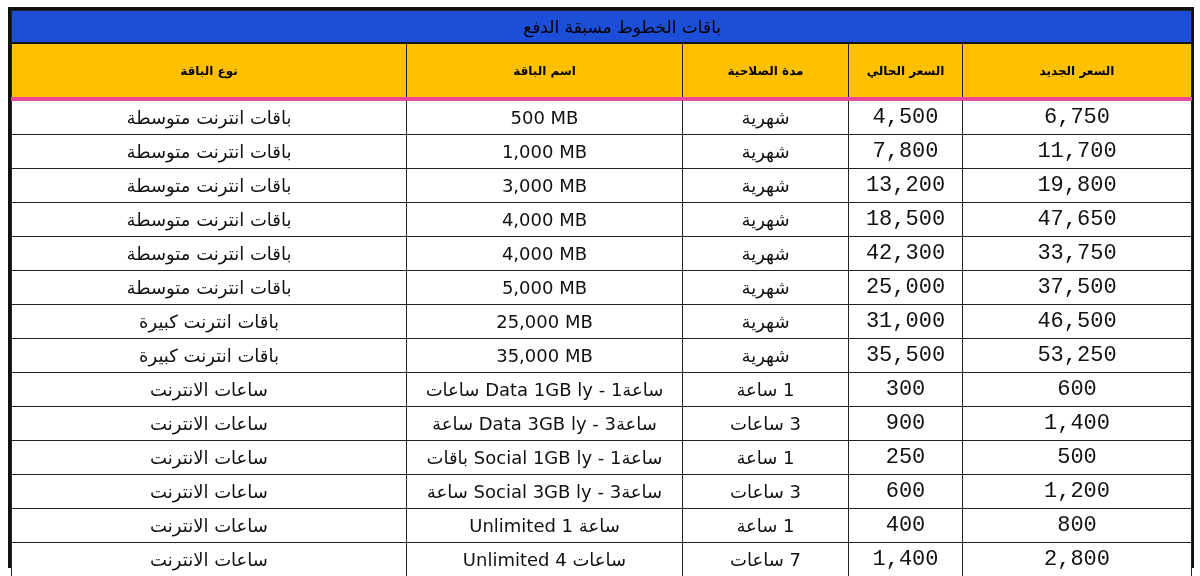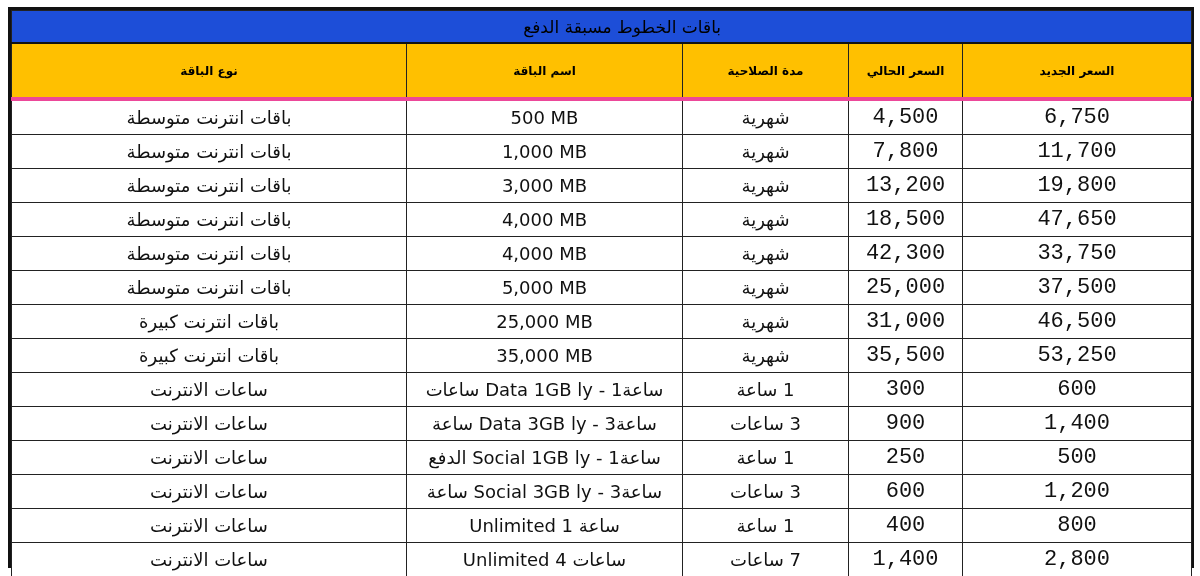--- a/index.html
+++ b/index.html
@@ -119,21 +119,21 @@
         </tr>
         <tr>
           <td dir="rtl">ساعات الانترنت</td>
           <td dir="auto">ساعة3 - Data 3GB ly ساعة</td>
           <td dir="rtl">3 ساعات</td>
           <td class="num" dir="ltr">900</td>
           <td class="num" dir="ltr">1,400</td>
         </tr>
         <tr>
           <td dir="rtl">ساعات الانترنت</td>
-          <td dir="auto">ساعة1 - Social 1GB ly الدفع</td>
+          <td dir="auto">ساعة1 - Social 1GB ly باقات</td>
           <td dir="rtl">1 ساعة</td>
           <td class="num" dir="ltr">250</td>
           <td class="num" dir="ltr">500</td>
         </tr>
         <tr>
           <td dir="rtl">ساعات الانترنت</td>
           <td dir="auto">ساعة3 - Social 3GB ly ساعة</td>
           <td dir="rtl">3 ساعات</td>
           <td class="num" dir="ltr">600</td>
           <td class="num" dir="ltr">1,200</td>

